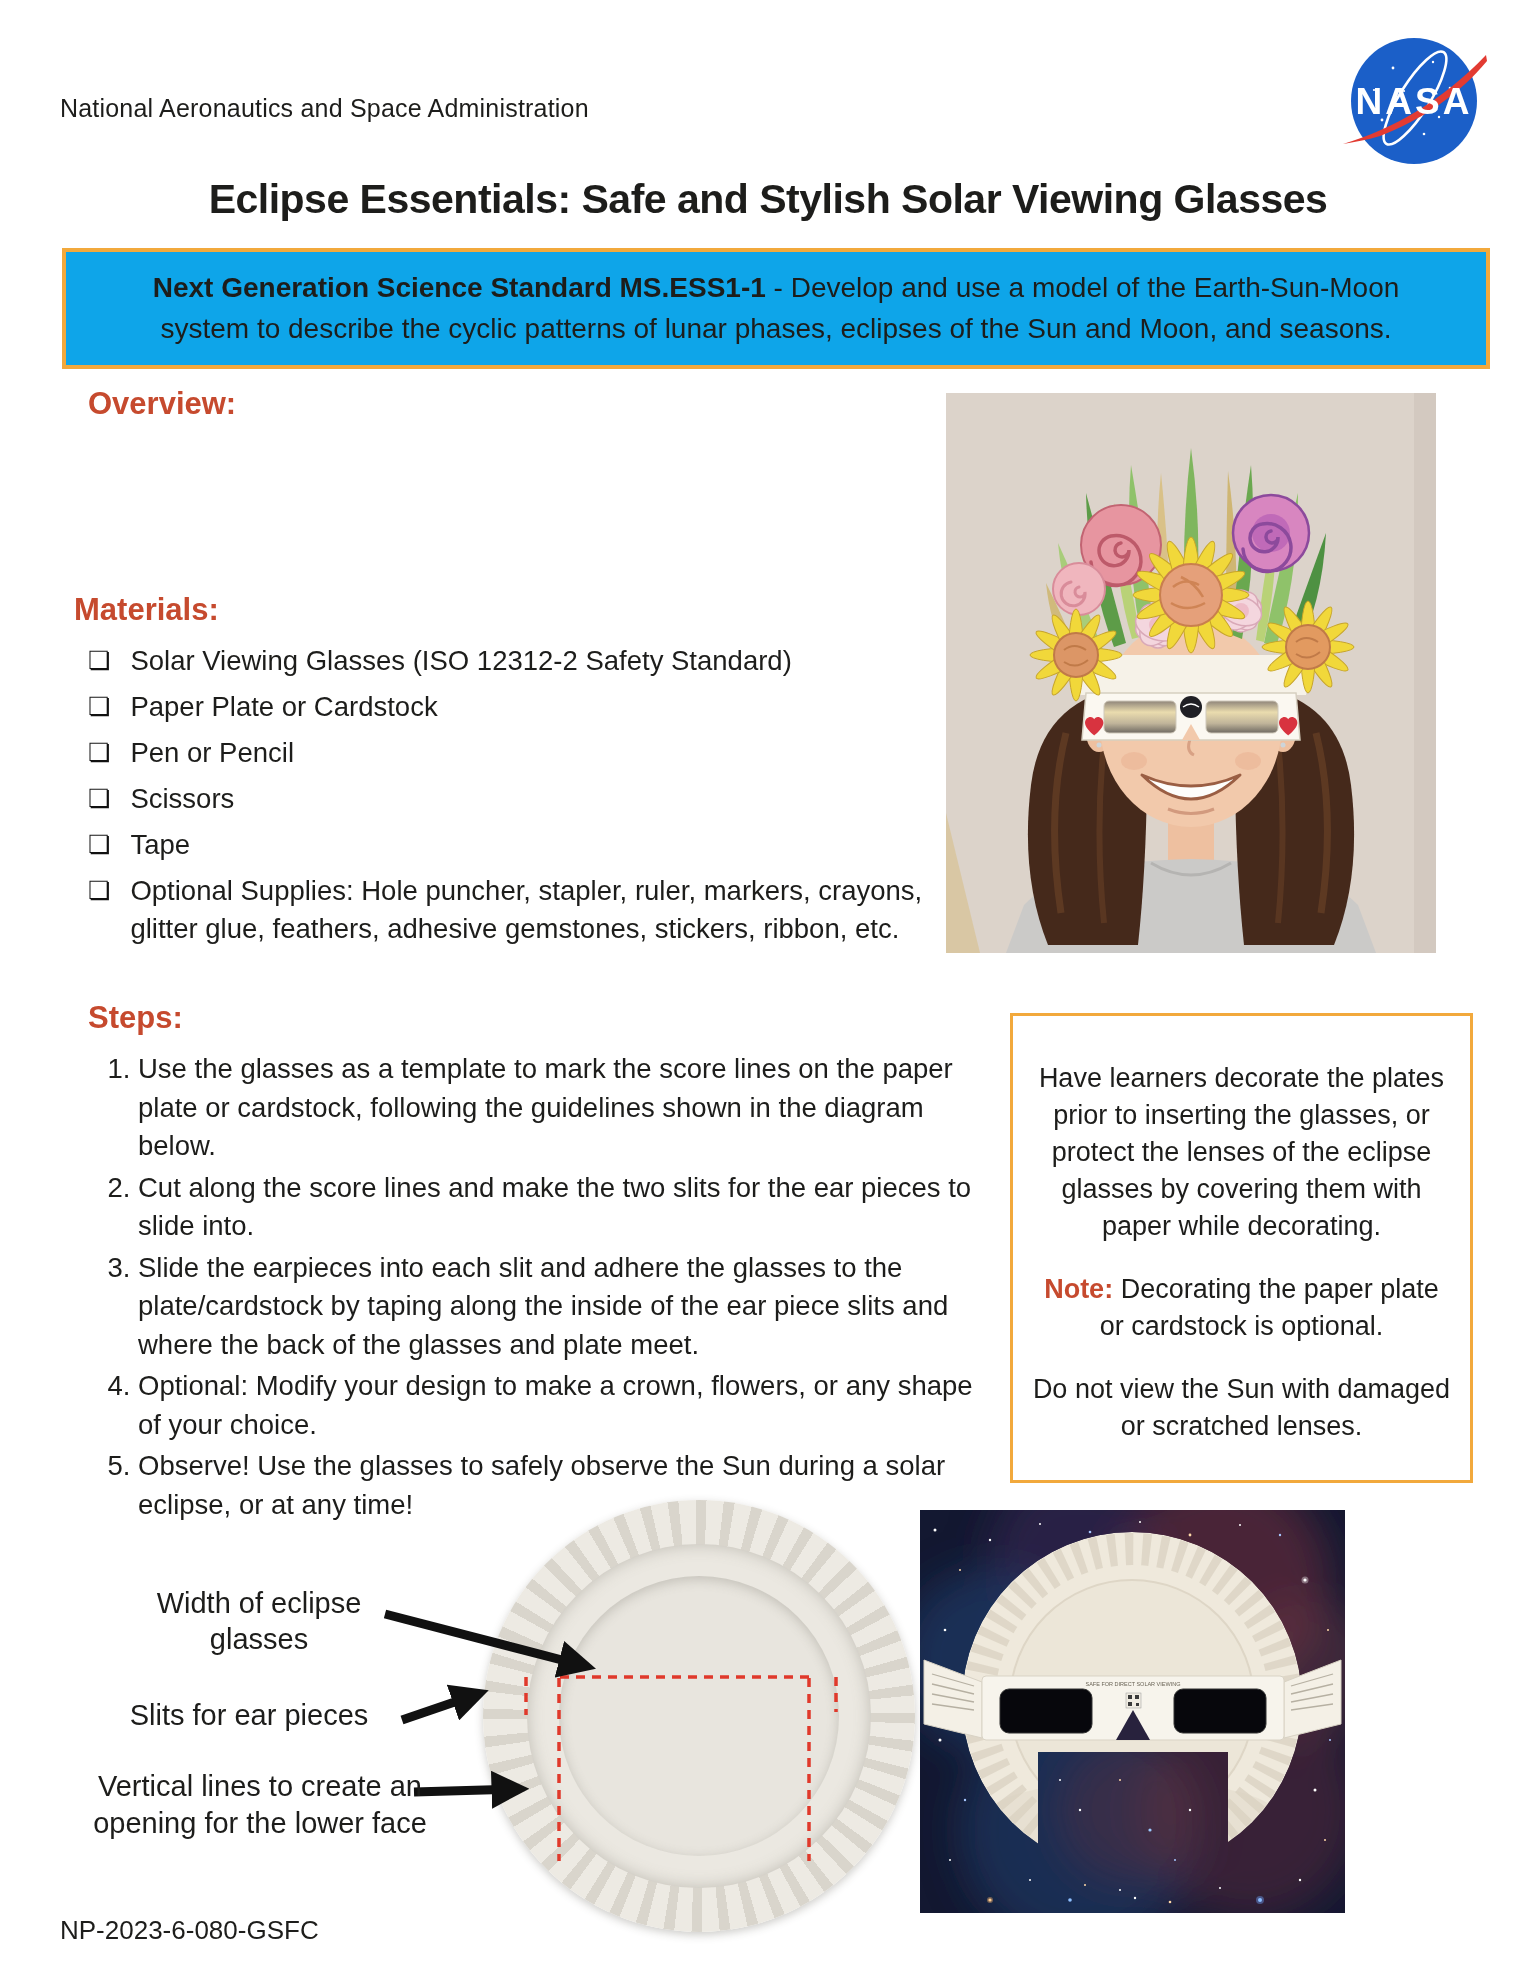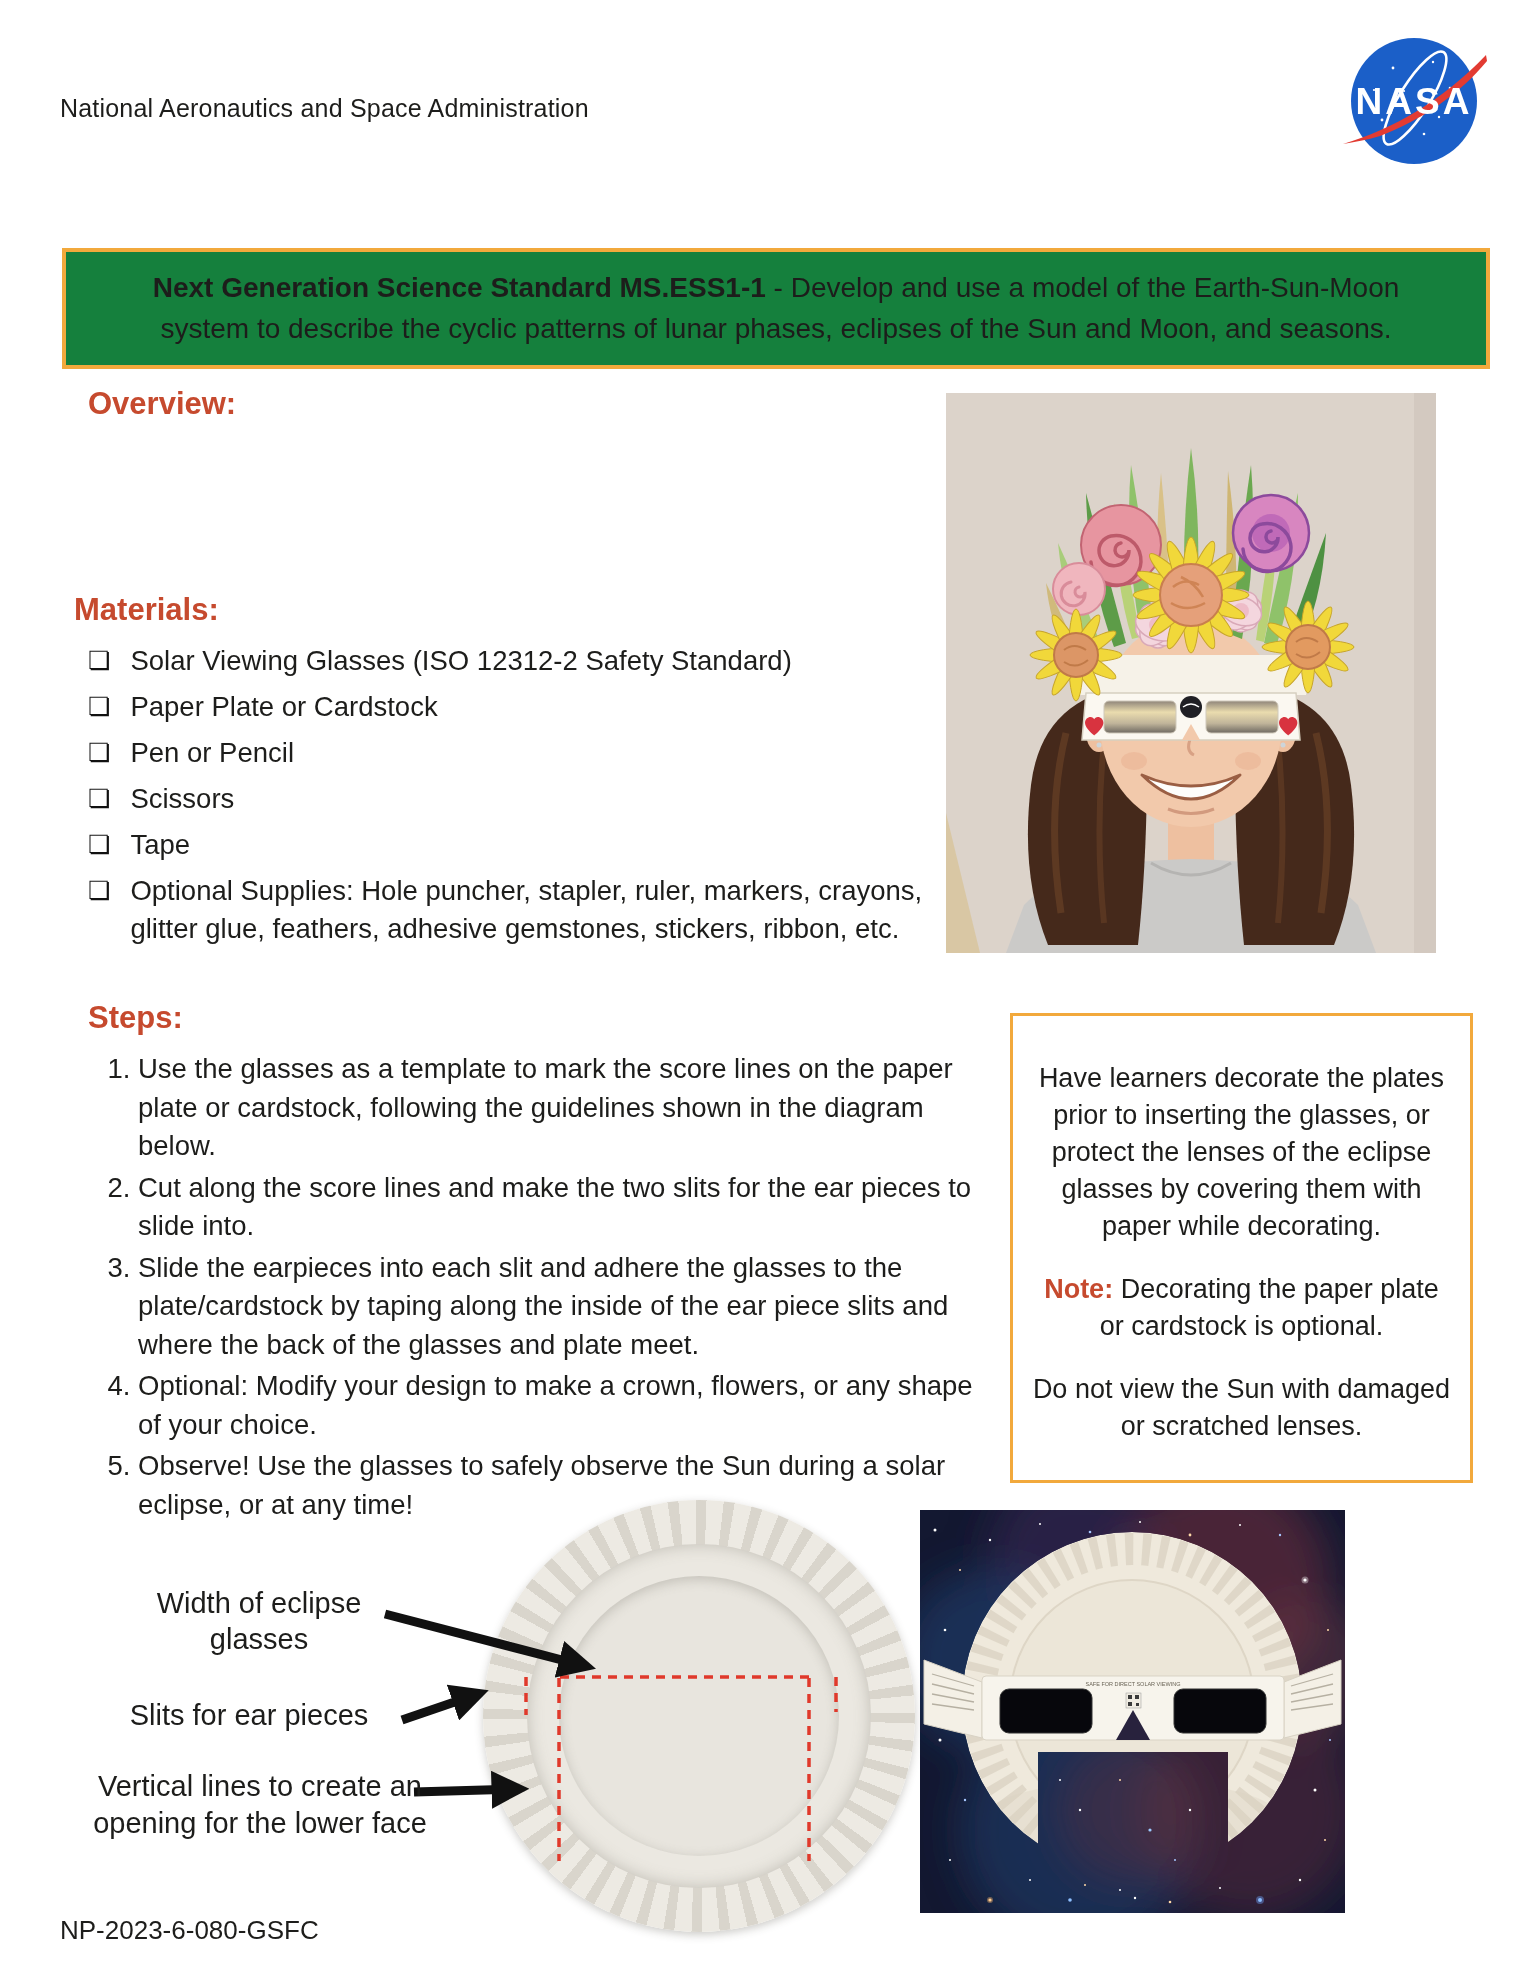--- a/index.html
+++ b/index.html
@@ -12,21 +12,21 @@
   .abs { position:absolute; }
 
   .agency-line { left:60px; top:94px; font-size:25px; letter-spacing:.2px; }
 
   .nasa-logo { left:1338px; top:28px; width:152px; height:148px; }
 
   .page-title { left:0; top:176px; width:100%; text-align:center;
     font-size:41px; font-weight:700; letter-spacing:-.5px; }
 
   .ngss-box { left:62px; top:248px; width:1428px; min-height:108px;
-    border:4px solid #F2A93C; background:#15803d; padding:16px 46px;
+    border:4px solid #F2A93C; background:#0ea5e9; padding:16px 46px;
     text-align:center; font-size:28px; line-height:1.45; }
   .ngss-bold { font-weight:700; }
 
   .sec-heading { font-size:31px; font-weight:700; color:#C64A2E; }
   .h-overview { left:88px; top:386px; }
   .h-materials { left:74px; top:592px; }
   .h-steps { left:88px; top:1000px; }
 
   .overview-body { left:92px; top:432px; width:858px;
     font-size:27.5px; line-height:1.38; }
@@ -91,20 +91,21 @@
       <circle cx="86" cy="106" r="1.3"></circle>
         <circle cx="66" cy="63" r="1.1"></circle>
       <circle cx="101" cy="89" r="1.2"></circle>
         <circle cx="36" cy="62" r="1.1"></circle>
     </g>
     <ellipse cx="77" cy="70" rx="54" ry="15" fill="none" stroke="#ffffff" stroke-width="2.6" transform="rotate(-58 77 70)"></ellipse>
     <path d="M5,116 C55,101 104,73 148,27 L149,33 C122,66 82,93 42,108 C29,112 16,114 5,116 Z" fill="#e23b32"></path>
     <text x="76" y="86" text-anchor="middle" font-family="Liberation Sans, sans-serif" font-size="37" font-weight="bold" letter-spacing="3" fill="#ffffff">NASA</text>
   </svg>
 
+  <div class="abs page-title">Eclipse Essentials: Safe and Stylish Solar Viewing Glasses</div>
 
   <div class="abs ngss-box">
     <span class="ngss-bold">Next Generation Science Standard MS.ESS1-1</span><span> - Develop and use a model of the Earth-Sun-Moon system to describe the cyclic patterns of lunar phases, eclipses of the Sun and Moon, and seasons.</span>
   </div>
 
   <div class="abs sec-heading h-overview">Overview:</div>
 
   <div class="abs sec-heading h-materials">Materials:</div>
   <div class="abs materials-list">
     <div class="mat-row">

